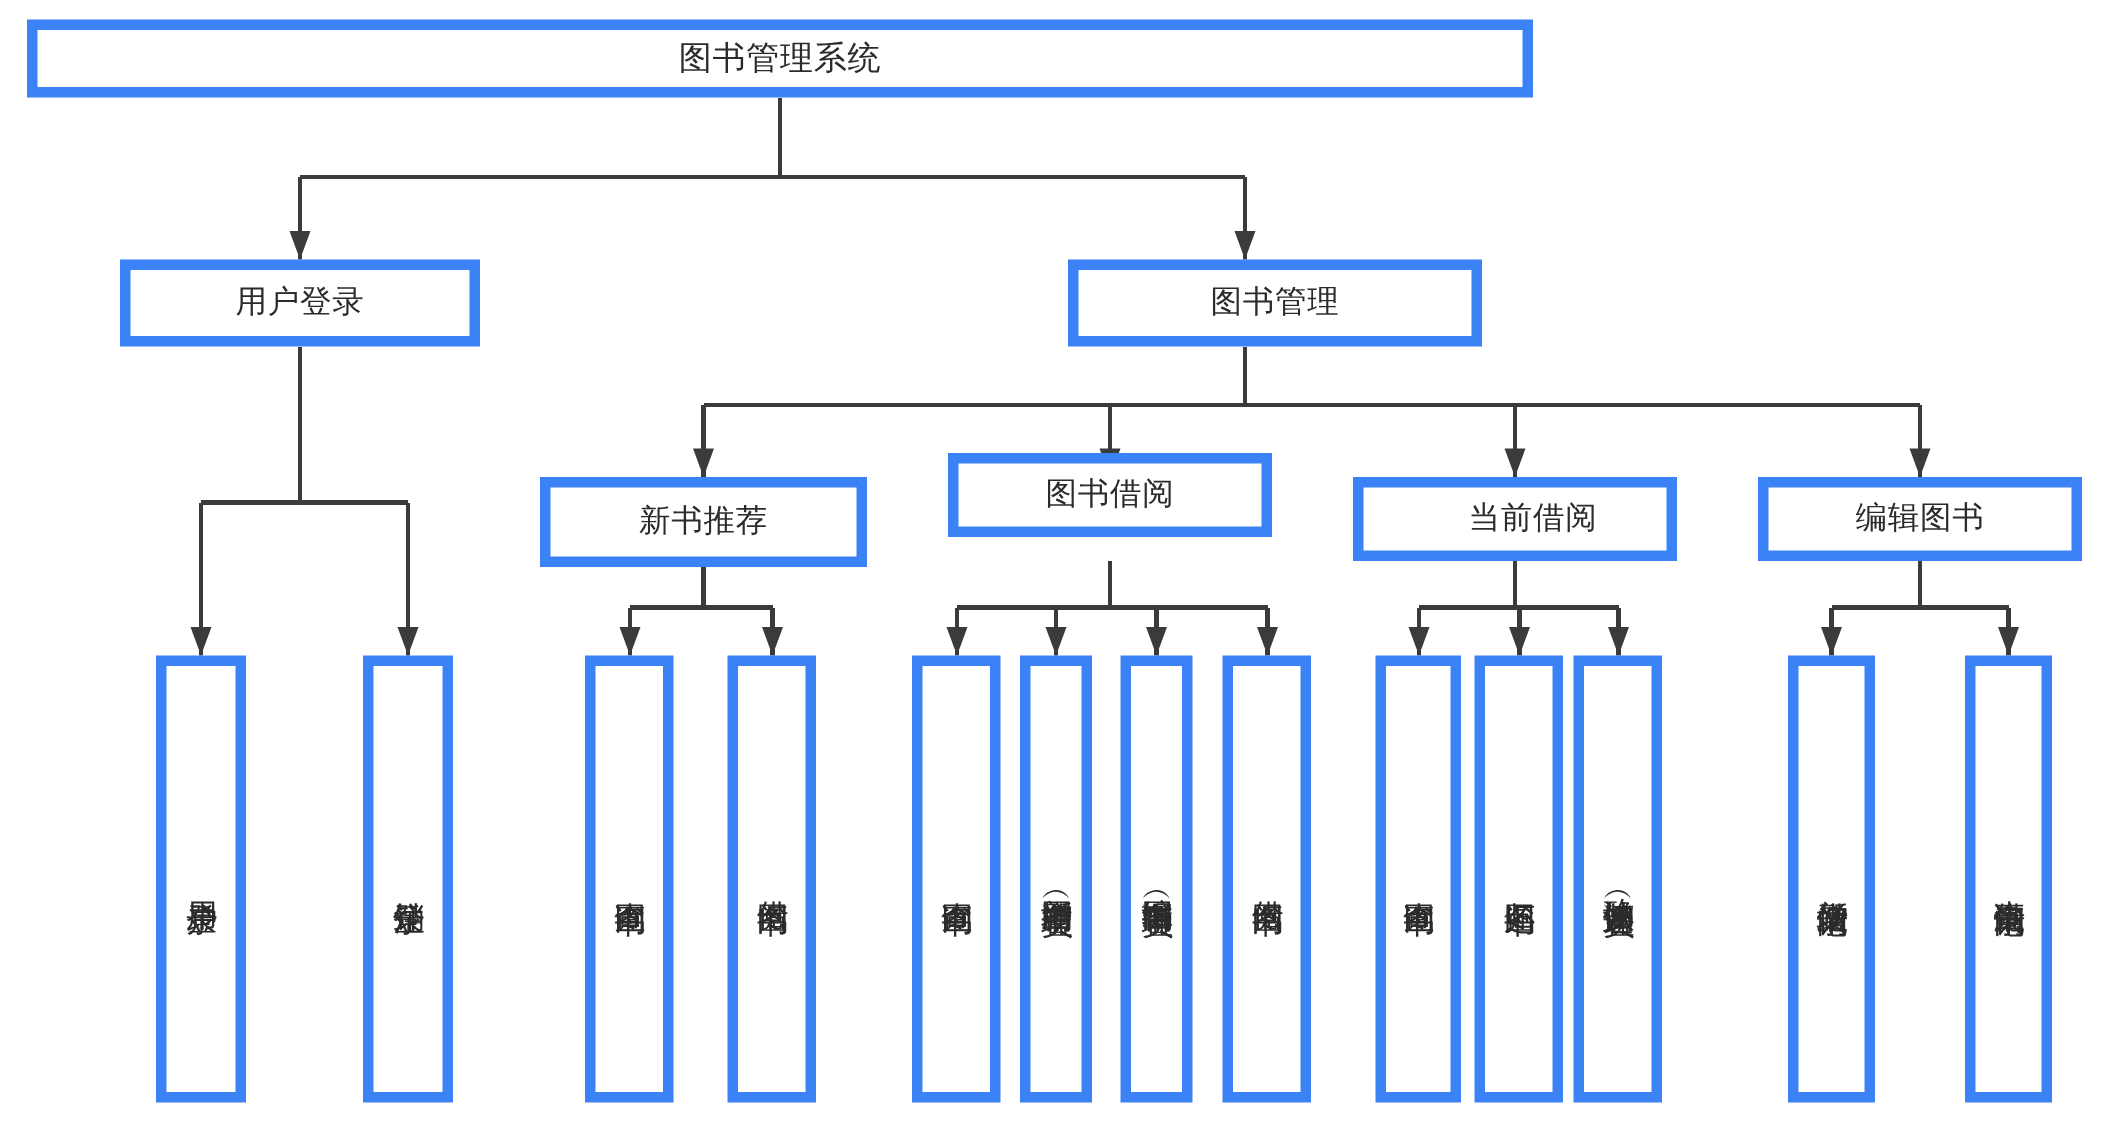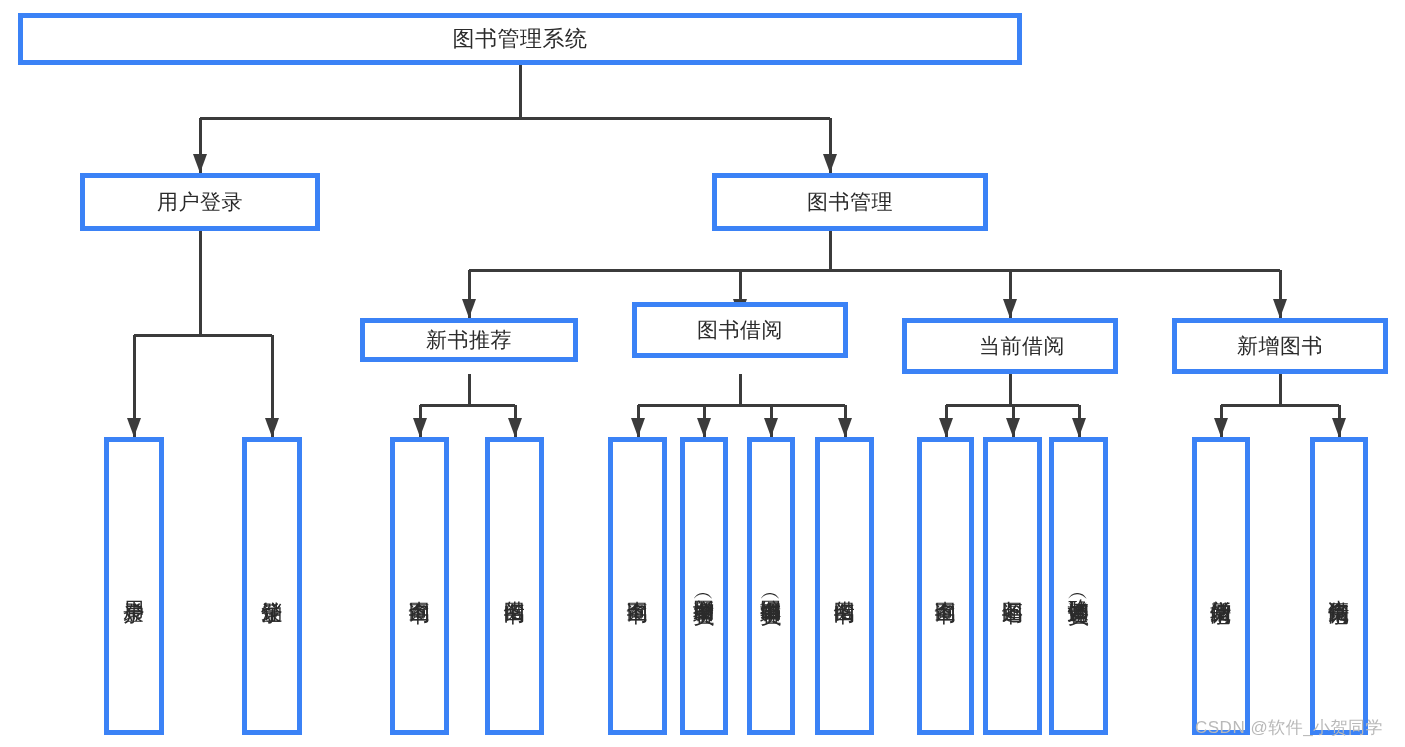--- a/index.html
+++ b/index.html
@@ -21,21 +21,21 @@
   #edges-layer {
     position: absolute;
     left: 0;
     top: 0;
     width: 1405px;
     height: 747px;
   }
   .node {
     position: absolute;
     box-sizing: border-box;
-    border: 5px solid #3b82f6;
+    border: 7px solid #3b82f6;
     background: #ffffff;
     color: #2b2b2b;
     display: flex;
     align-items: center;
     justify-content: center;
     z-index: 2;
   }
   .node-label {
     display: block;
     text-align: center;
@@ -134,31 +134,31 @@
   <div id="nodes-layer">
       <div class="node horizontal root" style="left: 18px; top: 13px; width: 1004px; height: 52px;">
         <span class="node-label">图书管理系统</span>
       </div>
       <div class="node horizontal" style="left: 80px; top: 173px; width: 240px; height: 58px;">
         <span class="node-label">用户登录</span>
       </div>
       <div class="node horizontal" style="left: 712px; top: 173px; width: 276px; height: 58px;">
         <span class="node-label">图书管理</span>
       </div>
-      <div class="node horizontal" style="left: 360px; top: 318px; width: 218px; height: 44px;">
+      <div class="node horizontal" style="left: 360px; top: 318px; width: 218px; height: 60px;">
         <span class="node-label">新书推荐</span>
       </div>
       <div class="node horizontal" style="left: 632px; top: 302px; width: 216px; height: 56px;">
         <span class="node-label">图书借阅</span>
       </div>
       <div class="node horizontal" style="left: 902px; top: 318px; width: 216px; height: 56px; padding-left: 24px;">
         <span class="node-label">当前借阅</span>
       </div>
       <div class="node horizontal" style="left: 1172px; top: 318px; width: 216px; height: 56px;">
-        <span class="node-label">新增图书</span>
+        <span class="node-label">编辑图书</span>
       </div>
       <div class="node vertical" style="left: 104px; top: 437px; width: 60px; height: 298px;">
         <span class="node-label">用户登录</span>
       </div>
       <div class="node vertical" style="left: 242px; top: 437px; width: 60px; height: 298px;">
         <span class="node-label">注销登录</span>
       </div>
       <div class="node vertical" style="left: 390px; top: 437px; width: 59px; height: 298px;">
         <span class="node-label">查询图书</span>
       </div>
@@ -186,14 +186,13 @@
       <div class="node vertical" style="left: 1049px; top: 437px; width: 59px; height: 298px;">
         <span class="node-label">确认归还（管理员）</span>
       </div>
       <div class="node vertical" style="left: 1192px; top: 437px; width: 58px; height: 298px;">
         <span class="node-label">新增借阅记录</span>
       </div>
       <div class="node vertical" style="left: 1310px; top: 437px; width: 58px; height: 298px;">
         <span class="node-label">查询借阅记录</span>
       </div>
     </div>
-  <div class="watermark" style="left: 1195px; top: 716px;">CSDN @软件_小贺同学</div>
 </div>
 
 </body></html>

